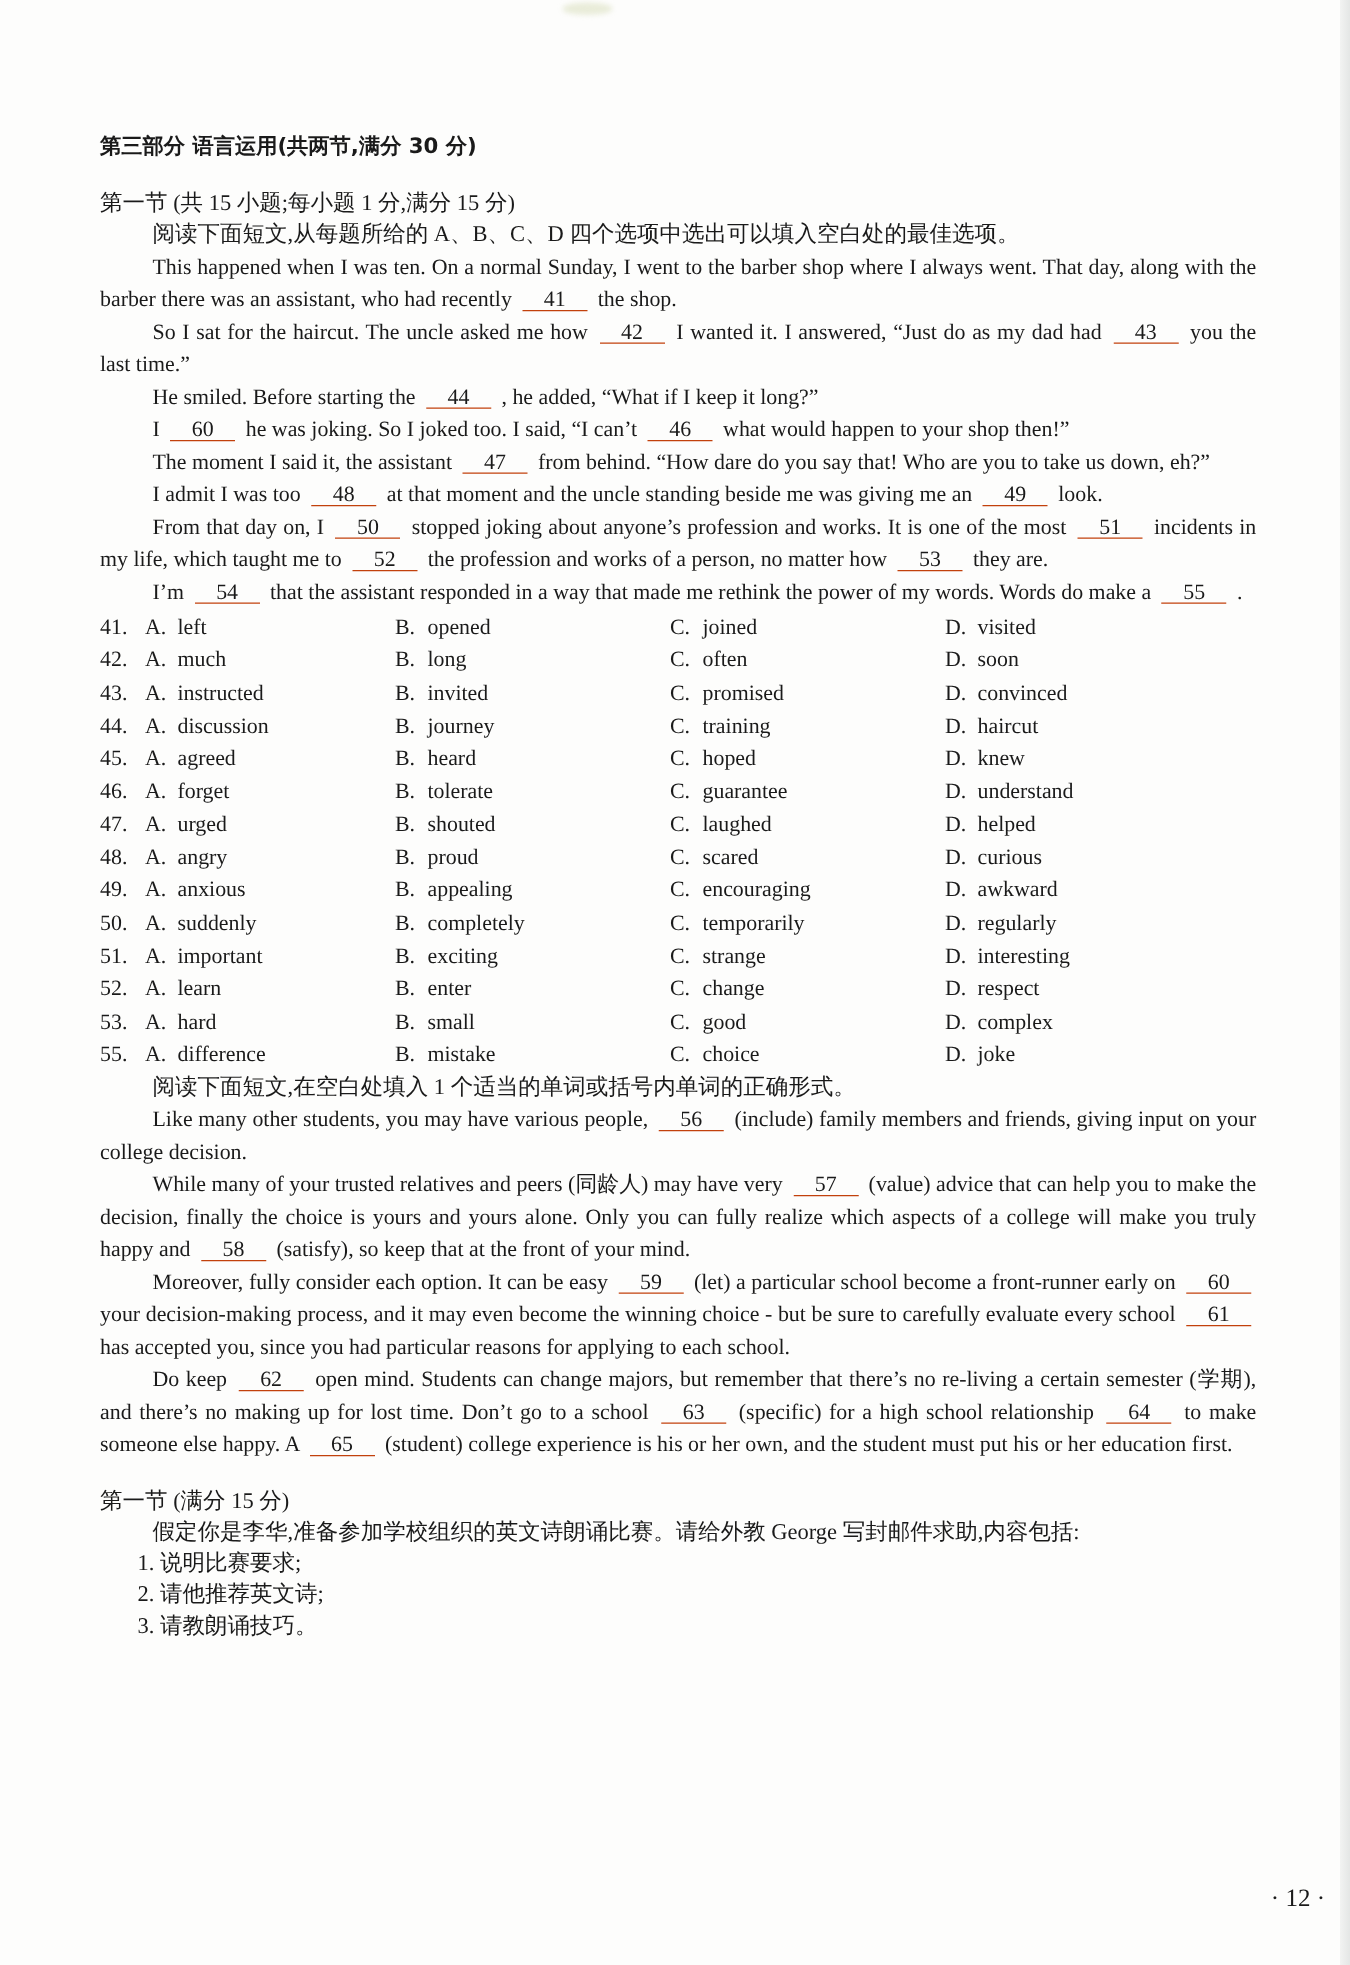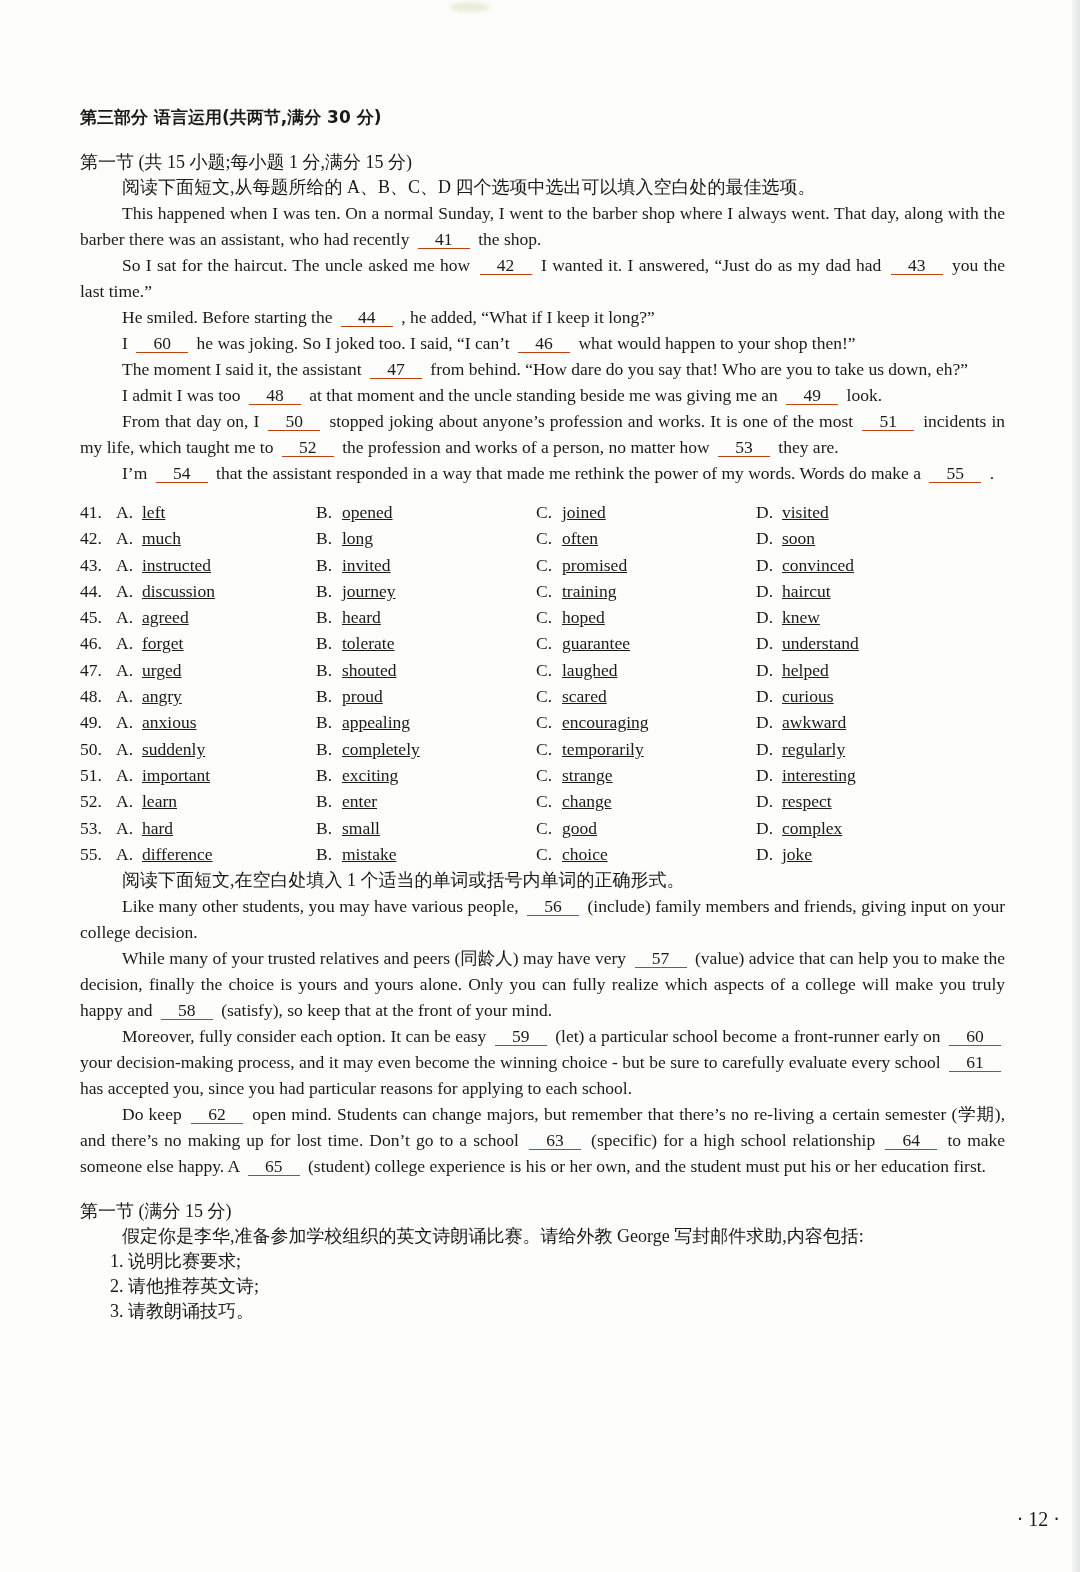--- a/index.html
+++ b/index.html
@@ -14,21 +14,21 @@
       background: linear-gradient(to right, #f2f3f2, #e4e6e5); }
     .smudge { position: absolute; top: 2px; left: 450px; width: 40px; height: 10px;
       border-radius: 50%; background: #e9ecd9; filter: blur(2px); }
     .page { position: absolute; left: 80px; top: 104px; width: 925px; }
     .h-bold { font-family: "DejaVu Sans", sans-serif; font-weight: bold; font-size: 17px; line-height: 26px; }
     .h-norm { font-size: 18px; line-height: 24px; margin-top: 20px; }
     .instr { font-size: 18px; line-height: 26px; text-indent: 42px; }
     .para { font-size: 17.5px; line-height: 26px; text-align: justify; text-indent: 42px; margin: 0; }
     .blank { display: inline-block; min-width: 52px; border-bottom: 1px solid #c2410c; text-align: center;
       text-indent: 0; line-height: 18px; margin: 0 4px; }
-    .opts { margin-top: 13px; text-decoration: underline; }
+    .opts { margin-top: 2px; }
     .opt-row { display: grid; grid-template-columns: 236px 220px 220px 200px; font-size: 17.5px; line-height: 26.3px; }
     .opt-row .num { display: inline-block; width: 36px; }
     .opt-row .let { display: inline-block; width: 26px; }
     .list-item { font-size: 18px; line-height: 25px; padding-left: 30px; }
     .pagenum { position: absolute; top: 1508px; left: 0; width: 1060px; text-align: right; font-size: 20px; }
   </style>
 </head>
 <body>
 
 <div class="edge"></div>

